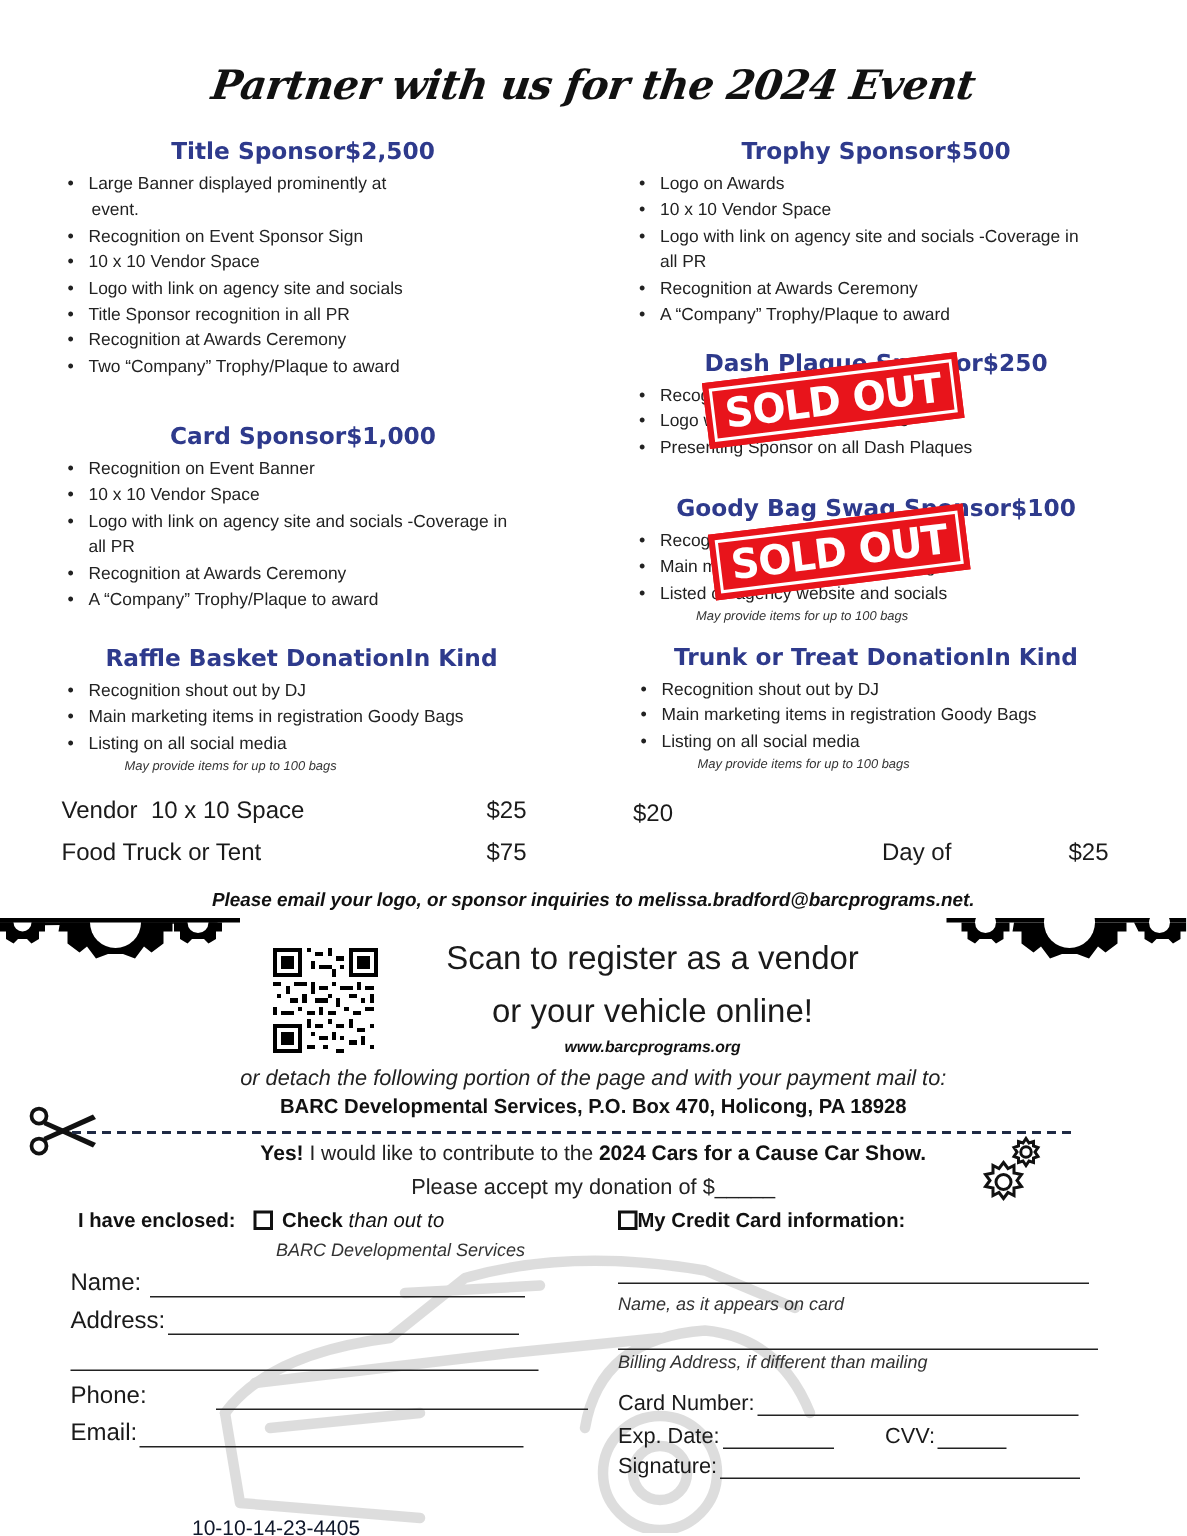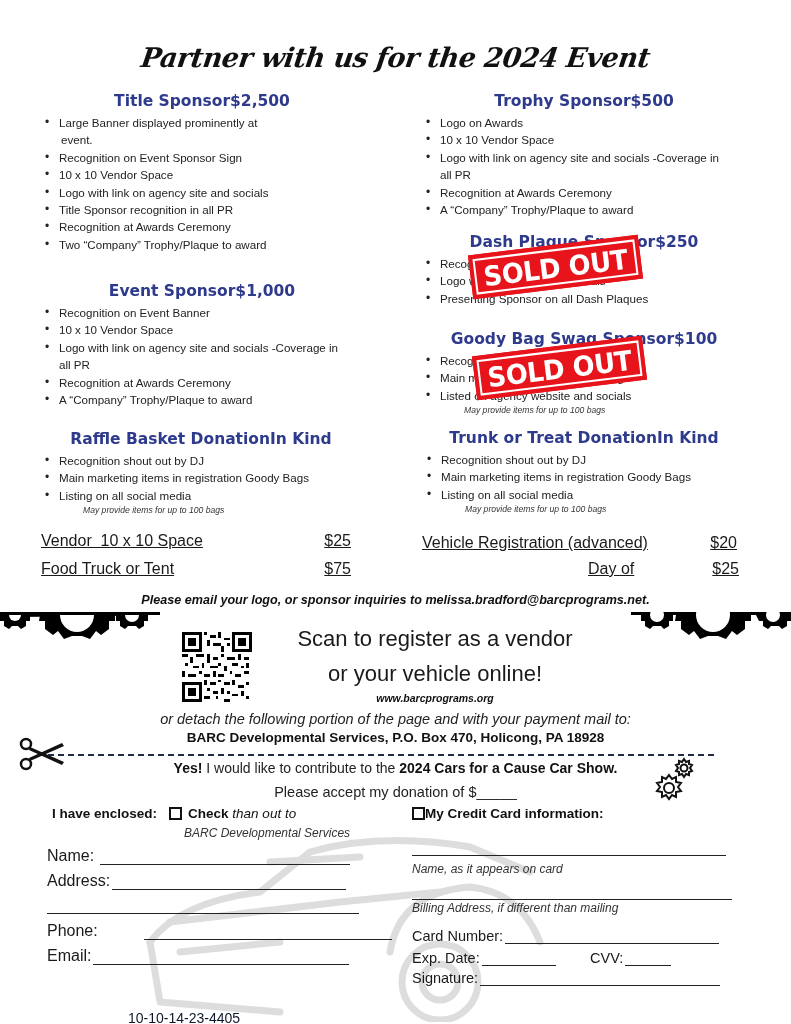--- a/index.html
+++ b/index.html
@@ -15,21 +15,21 @@
 
   .tier { position: absolute; }
   .tier-head { display: flex; justify-content: center; align-items: baseline;
     font-family: "DejaVu Sans", sans-serif; font-weight: bold; color: #2e3a8c; font-size: 15.5px; }
   .tier ul { list-style: none; margin-top: 4px; }
   .tier li { position: relative; padding-left: 22px; font-size: 11.6px; line-height: 17.4px; color: #222; }
   .tier li::before { content: "•"; position: absolute; left: 8px; top: 0; font-size: 12px; }
   .tier .note { font-style: italic; font-size: 8.6px; color: #333; margin-left: 46px; margin-top: 1px; }
 
   .price-row { position: absolute; display: flex; justify-content: space-between;
-    font-size: 16px; color: #1a1a1a; text-decoration: underline; }
+    font-size: 16px; color: #1a1a1a; }
 
   .stamp {
     position: absolute; background: #e8141b; color: #fff; font-family: "DejaVu Sans", sans-serif;
     font-weight: bold; font-size: 26px; letter-spacing: -0.5px; padding: 4px 10px 2px;
     border: 3px solid #e8141b; outline: 2px solid #fff; outline-offset: -6px;
     transform: rotate(-7deg); transform-origin: center; line-height: 30px;
     transform: rotate(-7deg) scaleY(1.05);
   }
 
   .email-line { position: absolute; left: 0; top: 593px; width: 791px; text-align: center;
@@ -90,21 +90,21 @@
     <li>10 x 10 Vendor Space</li>
     <li>Logo with link on agency site and socials</li>
     <li>Title Sponsor recognition in all PR</li>
     <li>Recognition at Awards Ceremony</li>
     <li>Two “Company” Trophy/Plaque to award</li>
   </ul>
 </div>
 
 <div class="tier" style="left:37px; top:282px; width:330px;">
   <div class="tier-head">
-    <span>Event Sponsor</span>
+    <span>Card Sponsor</span>
     <span>$1,000</span>
   </div>
   <ul>
     <li>Recognition on Event Banner</li>
     <li>10 x 10 Vendor Space</li>
     <li><span>Logo with link on agency site and socials -Coverage in</span><br><span>all PR</span></li>
     <li>Recognition at Awards Ceremony</li>
     <li>A “Company” Trophy/Plaque to award</li>
   </ul>
 </div>
@@ -178,21 +178,20 @@
 
 <div class="price-row" style="left:41px; top:532px; width:310px;">
   <span style="white-space:pre;">Vendor  10 x 10 Space</span>
   <span>$25</span>
 </div>
 <div class="price-row" style="left:41px; top:560px; width:310px;">
   <span>Food Truck or Tent</span>
   <span>$75</span>
 </div>
 <div class="price-row" style="left:422px; top:534px; width:315px;">
-  <span>Vehicle Registration (advanced)</span>
   <span>$20</span>
 </div>
 <div class="price-row" style="left:588px; top:560px; width:151px;">
   <span>Day of</span>
   <span>$25</span>
 </div>
 
 <div class="email-line">Please email your logo, or sponsor inquiries to melissa.bradford@barcprograms.net.</div>
 
 <svg class="gear-band" style="left:0; width:200px;" viewBox="0 0 200 40">

